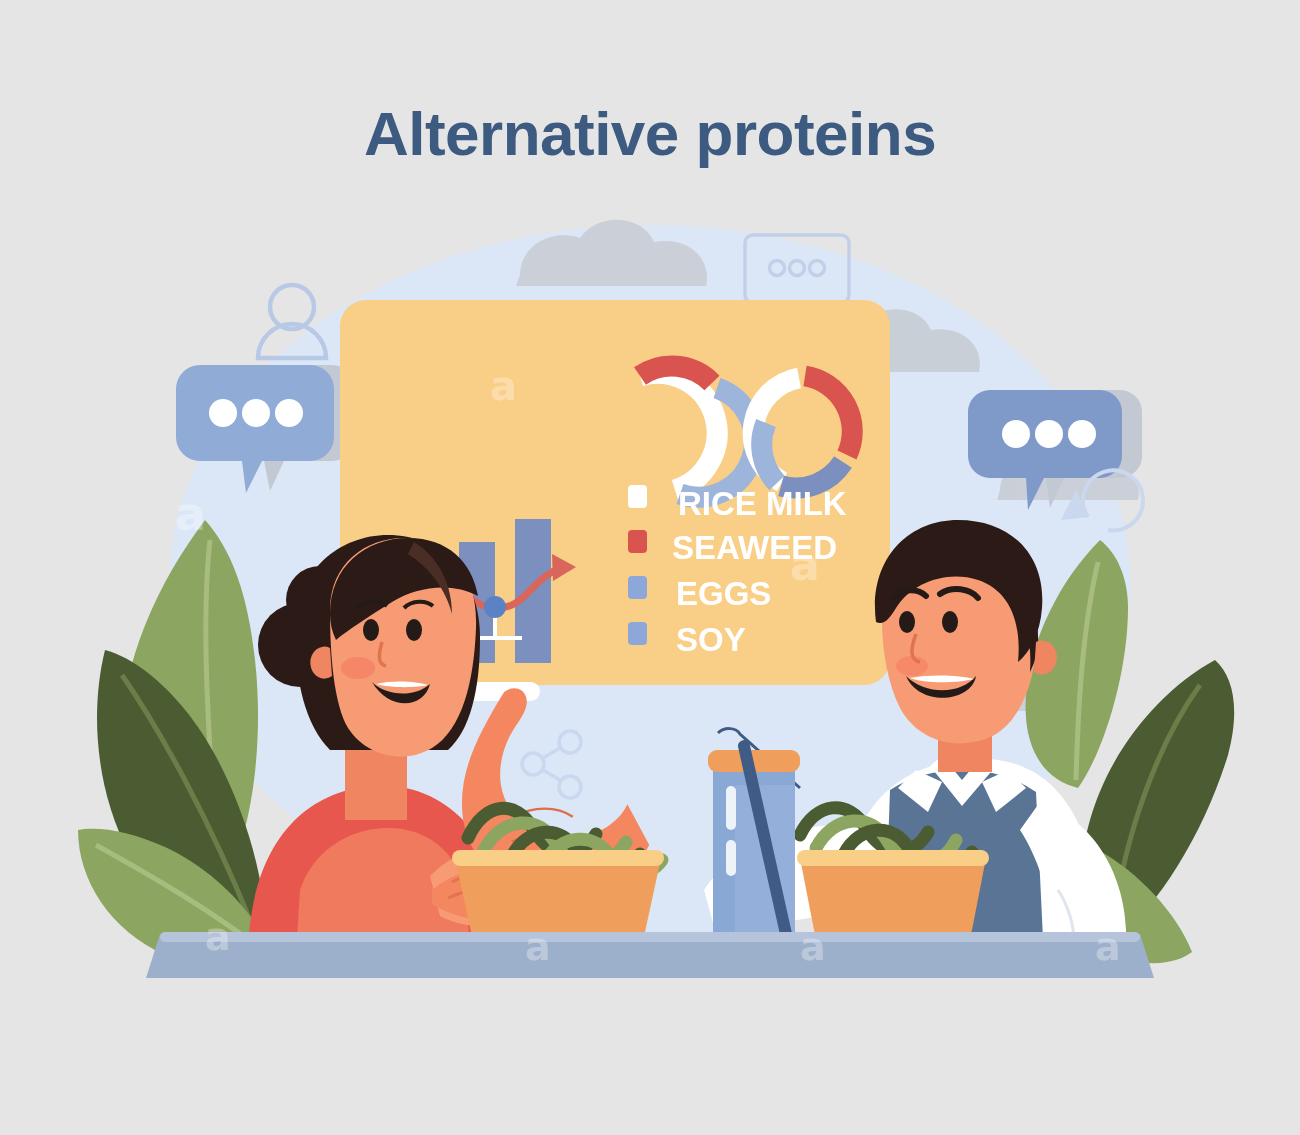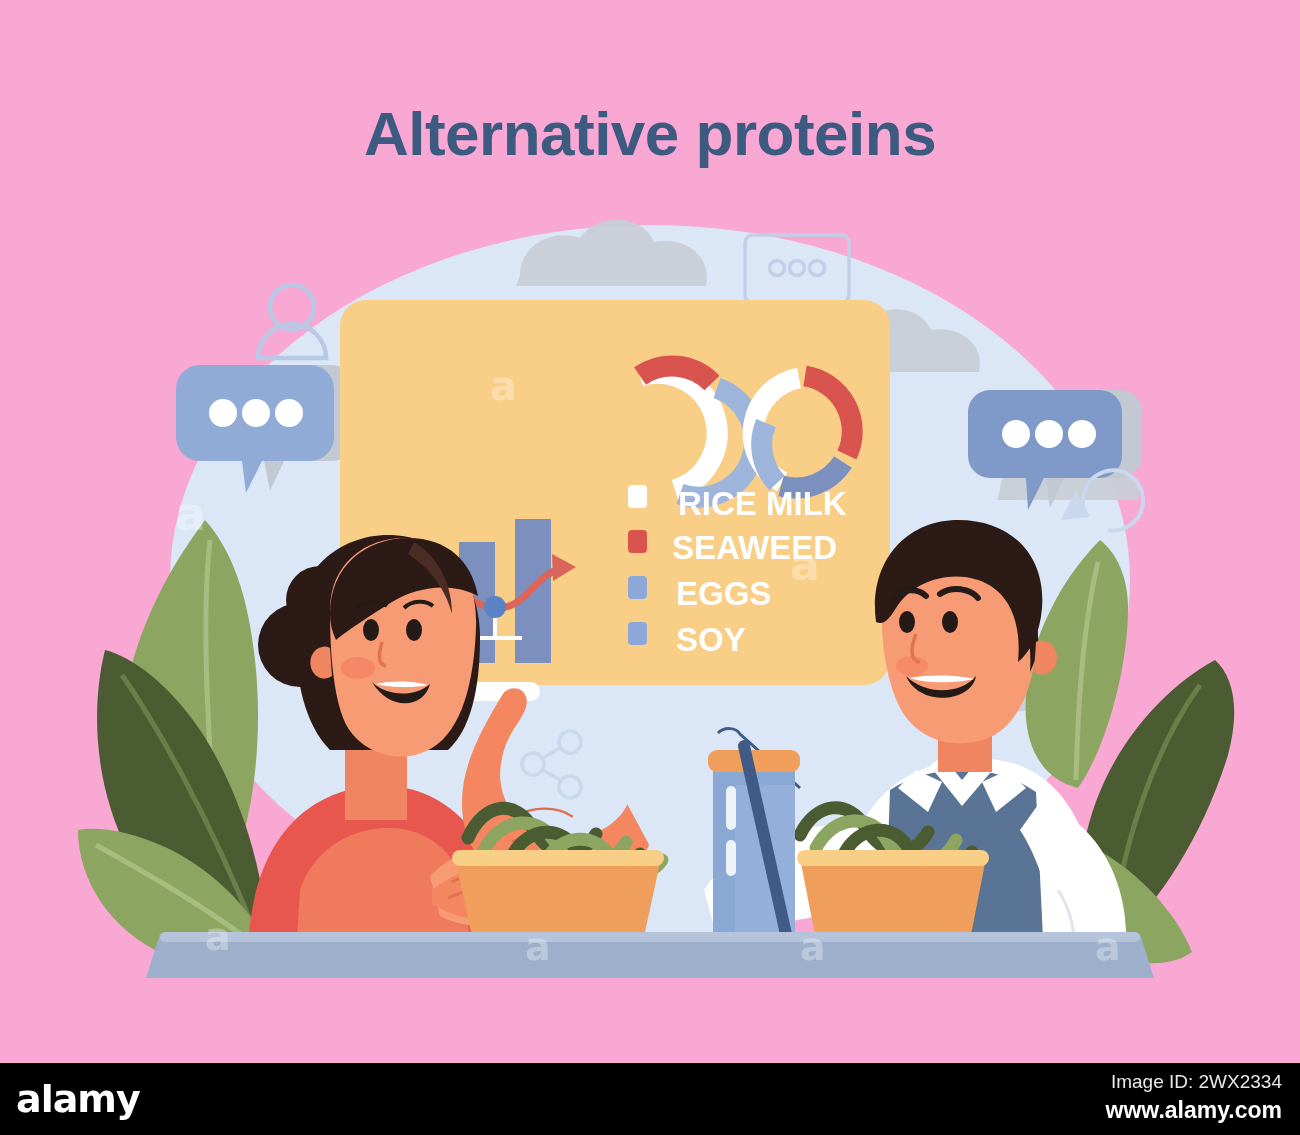--- a/index.html
+++ b/index.html
@@ -2,21 +2,21 @@
 <html><head>
 <meta charset="utf-8">
 <style>
   * { box-sizing: border-box; margin: 0; padding: 0; }
   html, body {
     width: 1300px; height: 1135px;
     background: #ffffff;
     font-family: "Liberation Sans", sans-serif;
     overflow: hidden;
   }
-  #stage { position: relative; width: 1300px; height: 1135px; background: #f9a8d4; }
+  #stage { position: relative; width: 1300px; height: 1135px; background: #e5e5e5; }
 
   
   .title {
     position: absolute; left: 0; top: 98px; width: 1300px;
     text-align: center;
     font-size: 62px; font-weight: 700; letter-spacing: -0.5px;
     color: #3d5a80;
     font-family: "Liberation Sans", sans-serif;
   }
 
@@ -329,19 +329,14 @@
       <g>
         <text class="wm" x="205" y="760" font-size="38" opacity=".28">a</text>
         <text class="wm" x="525" y="770" font-size="38" opacity=".28">a</text>
         <text class="wm" x="800" y="770" font-size="38" opacity=".28">a</text>
         <text class="wm" x="1095" y="770" font-size="38" opacity=".28">a</text>
         <text class="wm" x="175" y="340" font-size="46" fill="#8fabd6" opacity=".45">a</text>
       </g>
     </svg>
   </div>
 
-  <div class="footer">
-    <div class="footer-logo">alamy</div>
-    <div class="footer-id">Image ID: 2WX2334</div>
-    <div class="footer-url">www.alamy.com</div>
-  </div>
 
 </div>
 
 </body></html>

